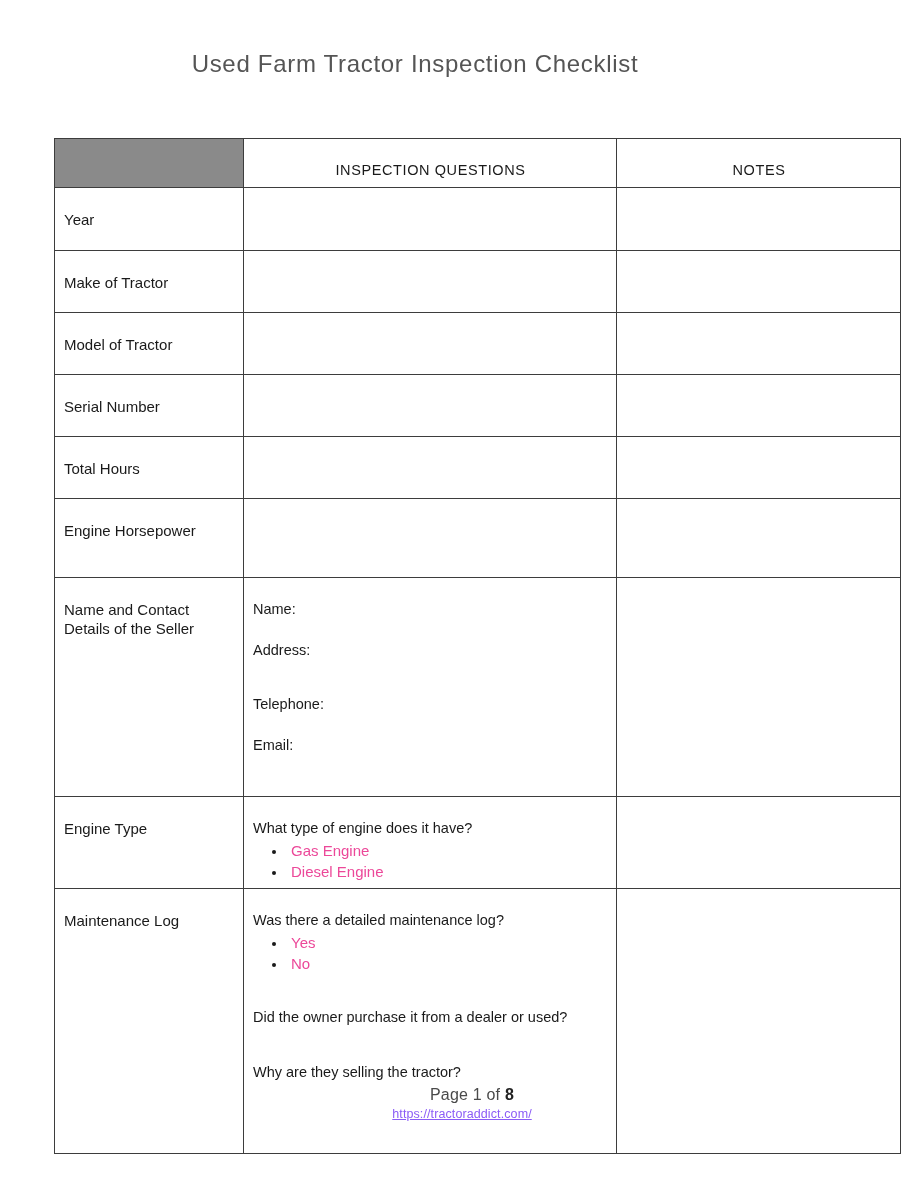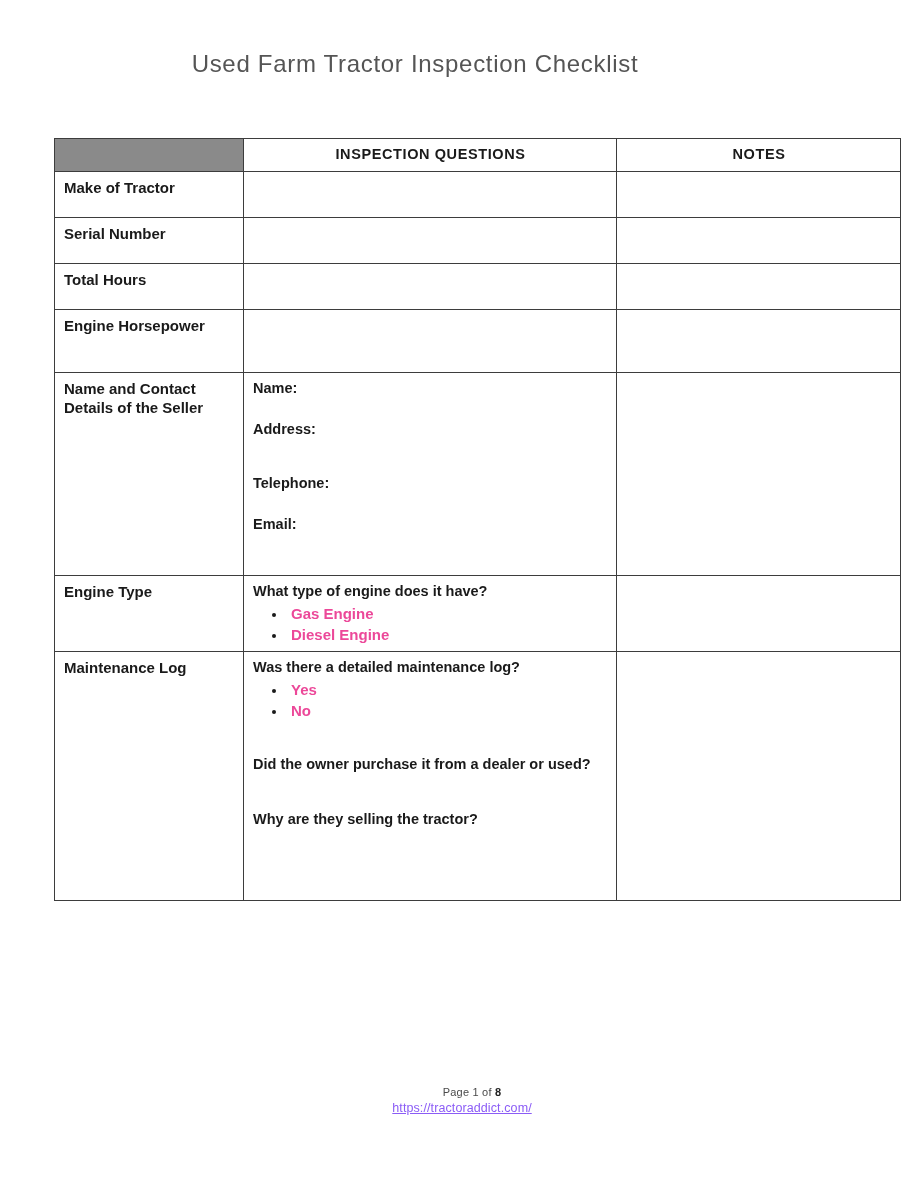--- a/index.html
+++ b/index.html
@@ -63,24 +63,24 @@
     left: 54px;
     top: 138px;
     width: 792px;
     border-collapse: collapse;
     table-layout: fixed;
   }
   .checklist-table td,
   .checklist-table th {
     border: 1px solid #3d3d3d;
     vertical-align: top;
-    padding: 6px 8px 6px 9px;
+    padding: 22px 8px 6px 9px;
     font-size: 14.5px;
     line-height: 1.28;
-    font-weight: 700;
+    font-weight: 400;
     color: #1a1a1a;
     background: #ffffff;
   }
   .col-label  { width: 171px; }
   .col-quest  { width: 355px; }
   .col-notes  { width: 266px; }
 
   thead th {
     background: #808080;
     color: #ffffff;
@@ -116,21 +116,21 @@
 
   
   .page-footer {
     position: absolute;
     left: 0;
     top: 1086px;
     width: 924px;
     text-align: center;
   }
   .page-num {
-    font-size: 11px;
+    font-size: 16px;
     color: #4a4a4a;
     letter-spacing: 0.2px;
     margin-left: 20px;
   }
   .page-num b { font-weight: bold; color: #222; }
   .footer-link {
     display: inline-block;
     margin-top: 3px;
     font-size: 12.5px;
     color: #8b5cf6;
@@ -150,27 +150,37 @@
 <table class="checklist-table">
   <thead>
     <tr>
       <th class="blank-head col-label"></th>
       <th class="col-quest">INSPECTION QUESTIONS</th>
       <th class="col-notes">NOTES</th>
     </tr>
   </thead>
   <tbody>
 
+    <tr>
+      <td class="label-cell" style="height:34px">Year</td>
+      <td class="quest-cell"></td>
+      <td class="quest-cell"></td>
+    </tr>
 
     <tr>
       <td class="label-cell" style="height:33px">Make of Tractor</td>
       <td class="quest-cell"></td>
       <td class="quest-cell"></td>
     </tr>
 
+    <tr>
+      <td class="label-cell" style="height:33px">Model of Tractor</td>
+      <td class="quest-cell"></td>
+      <td class="quest-cell"></td>
+    </tr>
 
     <tr>
       <td class="label-cell" style="height:33px">Serial Number</td>
       <td class="quest-cell"></td>
       <td class="quest-cell"></td>
     </tr>
 
     <tr>
       <td class="label-cell" style="height:33px">Total Hours</td>
       <td class="quest-cell"></td>

